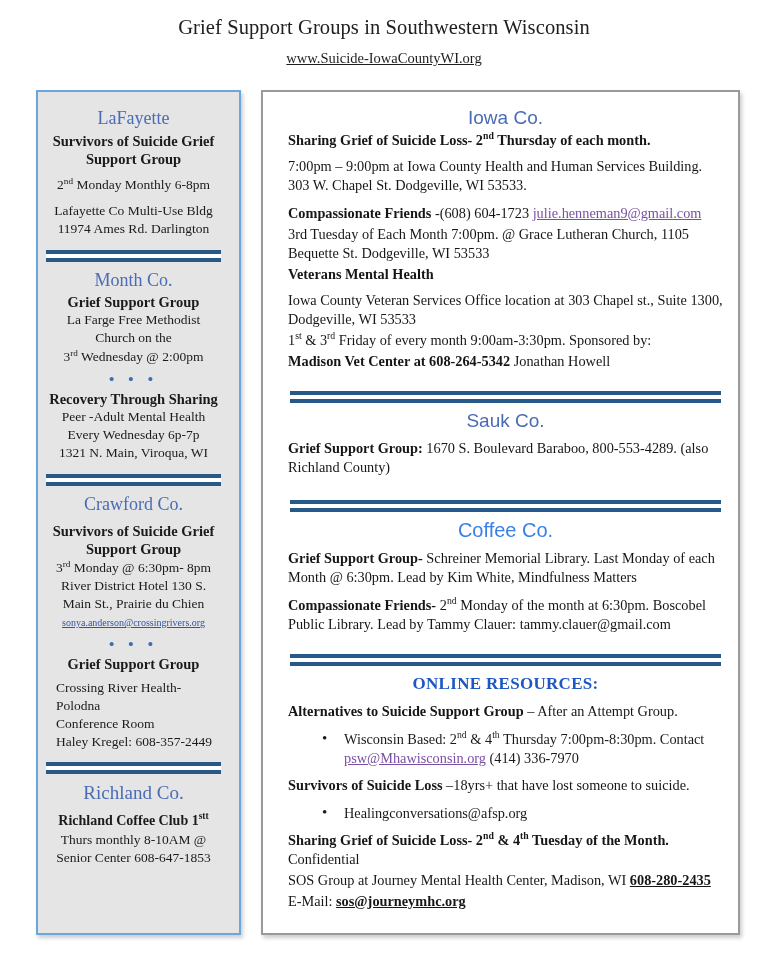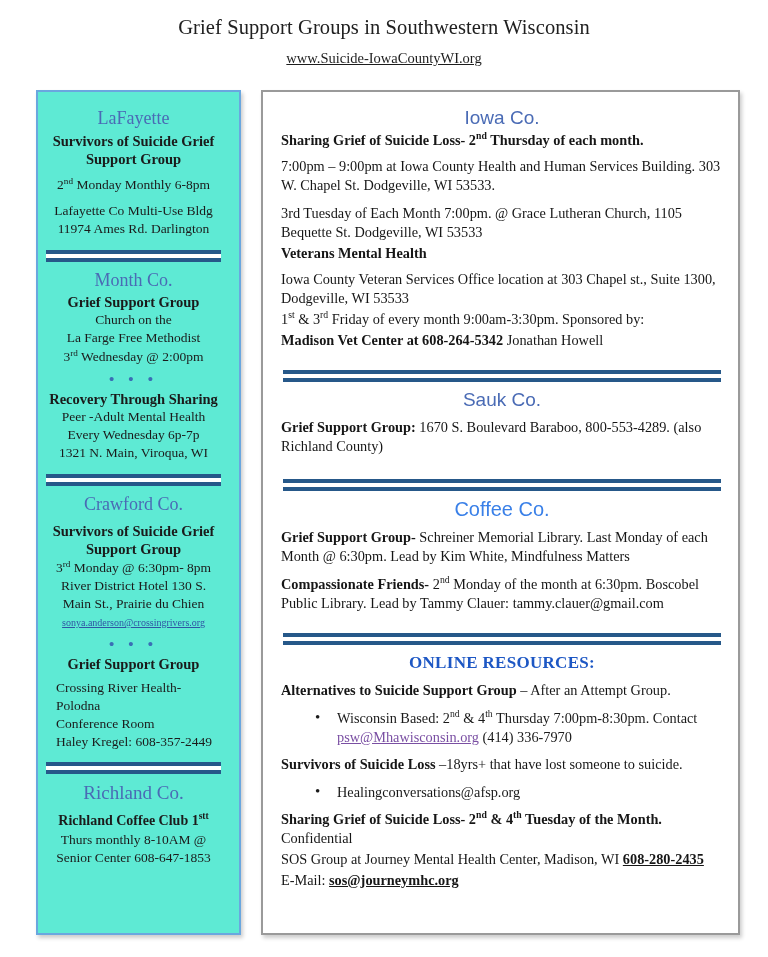--- a/index.html
+++ b/index.html
@@ -37,33 +37,33 @@
     height:848px;
     display:flex;
     padding:0 28px 0 36px;
     box-sizing:border-box;
     gap:20px;
   }
   .left-panel{
     width:205px;flex:0 0 205px;
     border:2px solid #6aa7df;
     box-sizing:border-box;
-    background:#5eead4;
+    background:#e5e5e5;
     box-shadow:2px 3px 4px rgba(0,0,0,.20);
     padding:14px 16px 10px 6px;
     height:845px;
     overflow:hidden;
   }
   .right-panel{
     flex:1 1 auto;
     border:2px solid #9a9a9a;
     box-sizing:border-box;
     background:#fff;
     box-shadow:2px 3px 4px rgba(0,0,0,.20);
-    padding:14px 15px 10px 18px;
+    padding:14px 15px 10px 25px;
     height:845px;
     overflow:hidden;
   }
 
   
   .county-head{
     text-align:center;
     font-size:18px;
     margin:2px 0 2px 0;
     line-height:1.2;
@@ -170,22 +170,22 @@
       <div class="left-line">11974 Ames Rd. Darlington</div>
       <div class="sp-sm"></div>
       <div class="divider">
         <div class="bar"></div>
           <div class="gap"></div>
           <div class="bar"></div>
       </div>
 
       <div class="county-head serif" style="color:#4a6bb5">Month Co.</div>
       <div class="sub-bold">Grief Support Group</div>
+      <div class="left-line">La Farge Free Methodist</div>
       <div class="left-line">Church on the</div>
-      <div class="left-line">La Farge Free Methodist</div>
       <div class="left-line">3<sup>rd</sup> Wednesday @ 2:00pm</div>
       <div class="dots">• • •</div>
       <div class="sub-bold">Recovery Through Sharing</div>
       <div class="left-line">Peer -Adult Mental Health</div>
       <div class="left-line">Every Wednesday 6p-7p</div>
       <div class="left-line">1321 N. Main, Viroqua, WI</div>
       <div class="sp-sm"></div>
       <div class="divider">
         <div class="bar"></div>
           <div class="gap"></div>
@@ -218,20 +218,21 @@
       <div class="left-line">Thurs monthly 8-10AM @</div>
       <div class="left-line">Senior Center 608-647-1853</div>
     </div>
 
     <div class="right-panel">
 
       <div class="r-head" style="color:#4a6bb5;font-family:'Liberation Sans',sans-serif">Iowa Co.</div>
       <div class="r-p tight"><b>Sharing Grief of Suicide Loss- 2<sup>nd</sup> Thursday of each month.</b></div>
       <div class="sp-sm"></div>
       <div class="r-p">7:00pm – 9:00pm at Iowa County Health and Human Services Building. 303 W. Chapel St. Dodgeville, WI 53533.</div>
+      <div class="r-p tight"><b>Compassionate Friends</b> -(608) 604-1723 <a class="r-link" href="#">julie.henneman9@gmail.com</a></div>
       <div class="r-p tight">3rd Tuesday of Each Month 7:00pm. @ Grace Lutheran Church, 1105 Bequette St. Dodgeville, WI 53533</div>
       <div class="r-p tight"><b>Veterans Mental Health</b></div>
       <div class="sp-sm"></div>
       <div class="r-p tight">Iowa County Veteran Services Office location at 303 Chapel st., Suite 1300, Dodgeville, WI 53533</div>
       <div class="r-p tight">1<sup>st</sup> &amp; 3<sup>rd</sup> Friday of every month 9:00am-3:30pm. Sponsored by:</div>
       <div class="r-p"><b>Madison Vet Center at 608-264-5342</b><span> Jonathan Howell</span></div>
       <div class="sp-sm"></div>
       <div class="divider">
         <div class="bar"></div>
           <div class="gap"></div>

